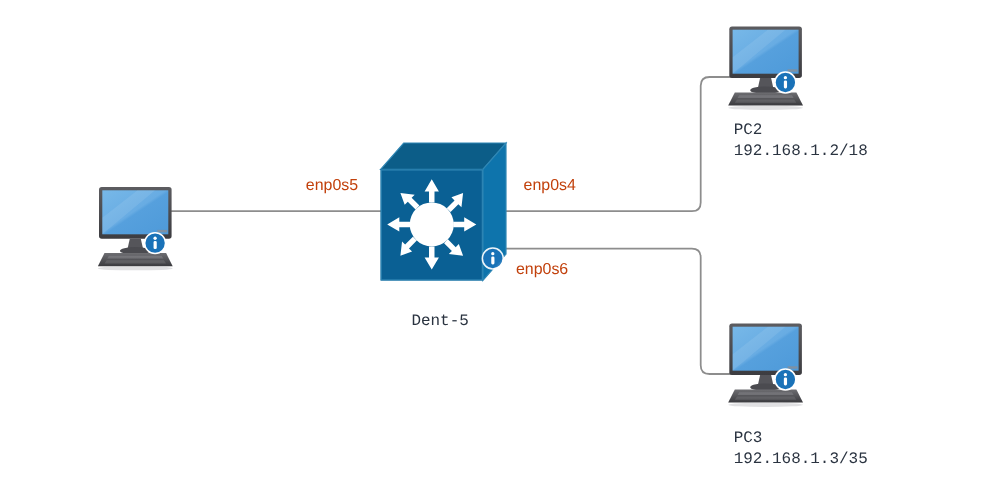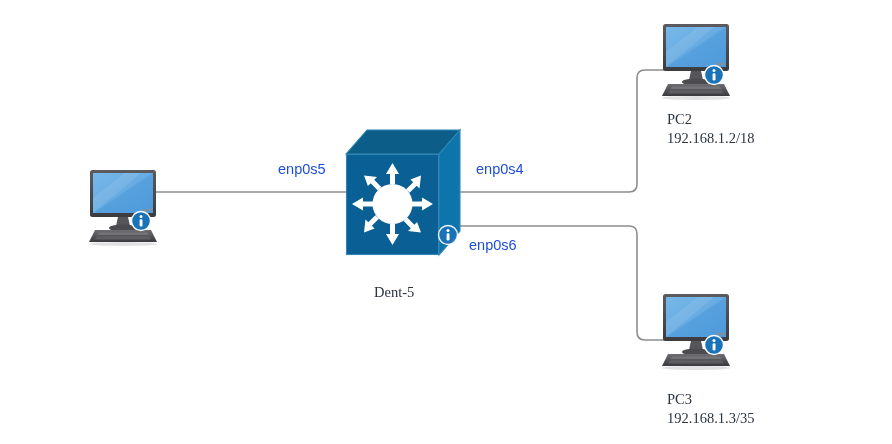--- a/index.html
+++ b/index.html
@@ -30,26 +30,26 @@
   }
   .node {
     position: absolute;
   }
   .node-label {
     position: absolute;
     color: #2a3340;
     font-size: 14.5px;
     line-height: 19px;
     white-space: nowrap;
-    font-family: Liberation Serif, serif;
+    font-family: Liberation Mono, monospace;
   }
   .node-label .l2 { display: block; }
   .iface-label {
     position: absolute;
-    color: #1d4ed8;
+    color: #c2410c;
     font-size: 14.5px;
     white-space: nowrap;
     font-family: "Liberation Sans", sans-serif;
   }
   .pc-icon, .switch-icon { display: block; }
 </style>
 </head>
 <body>
 
 <div id="topology-canvas">

